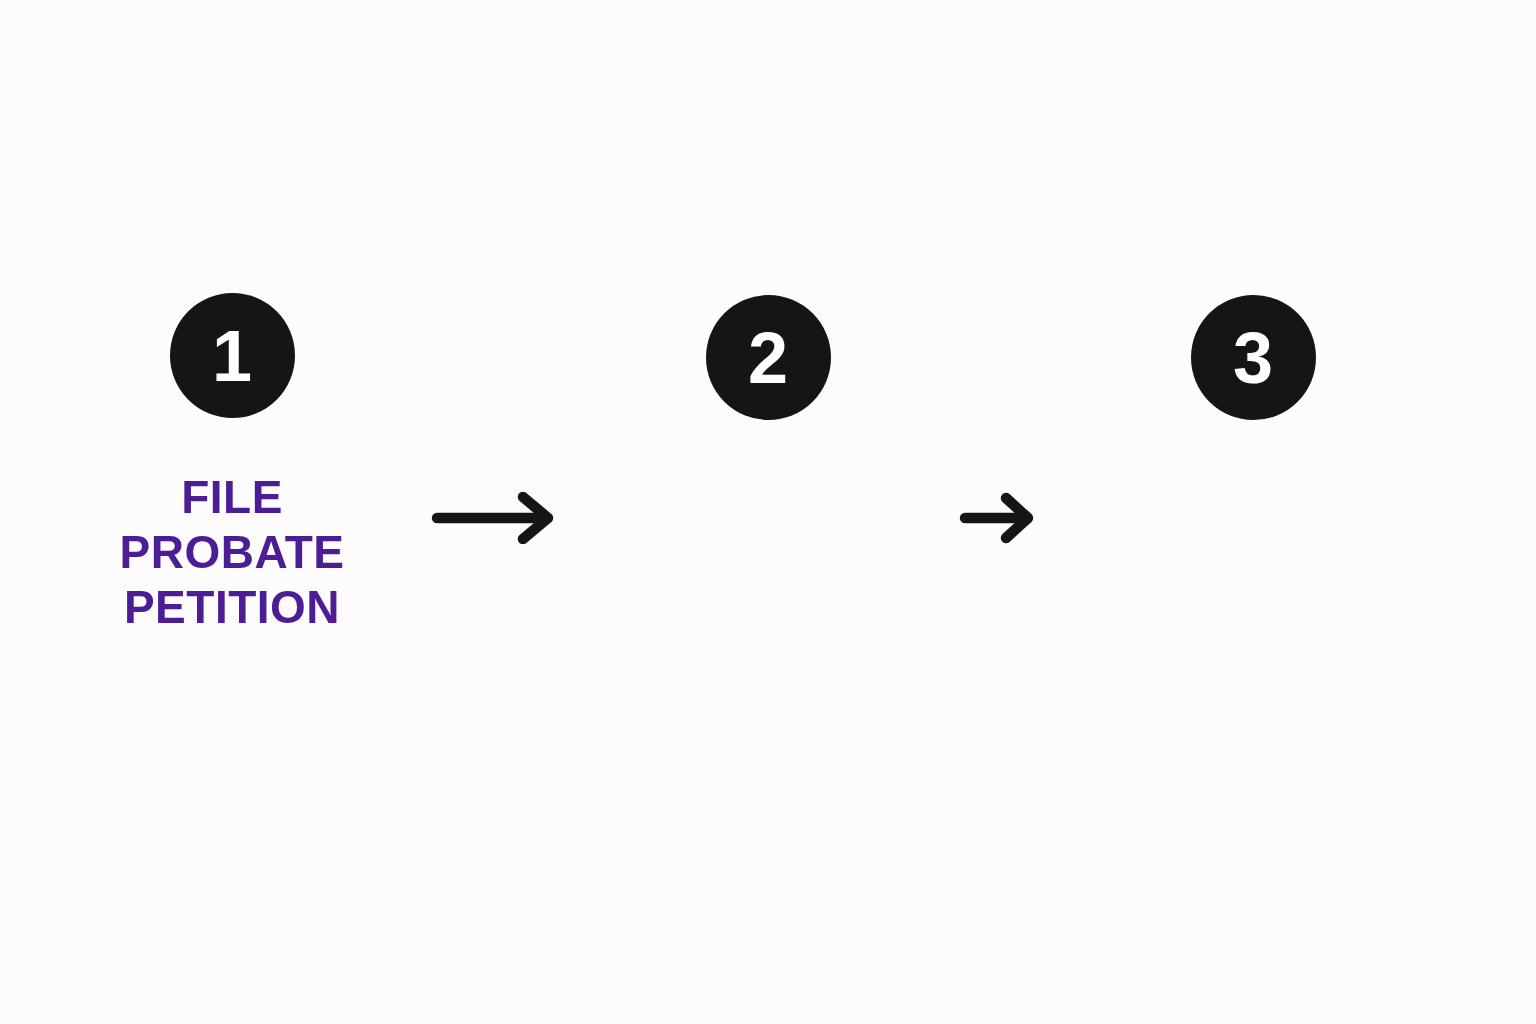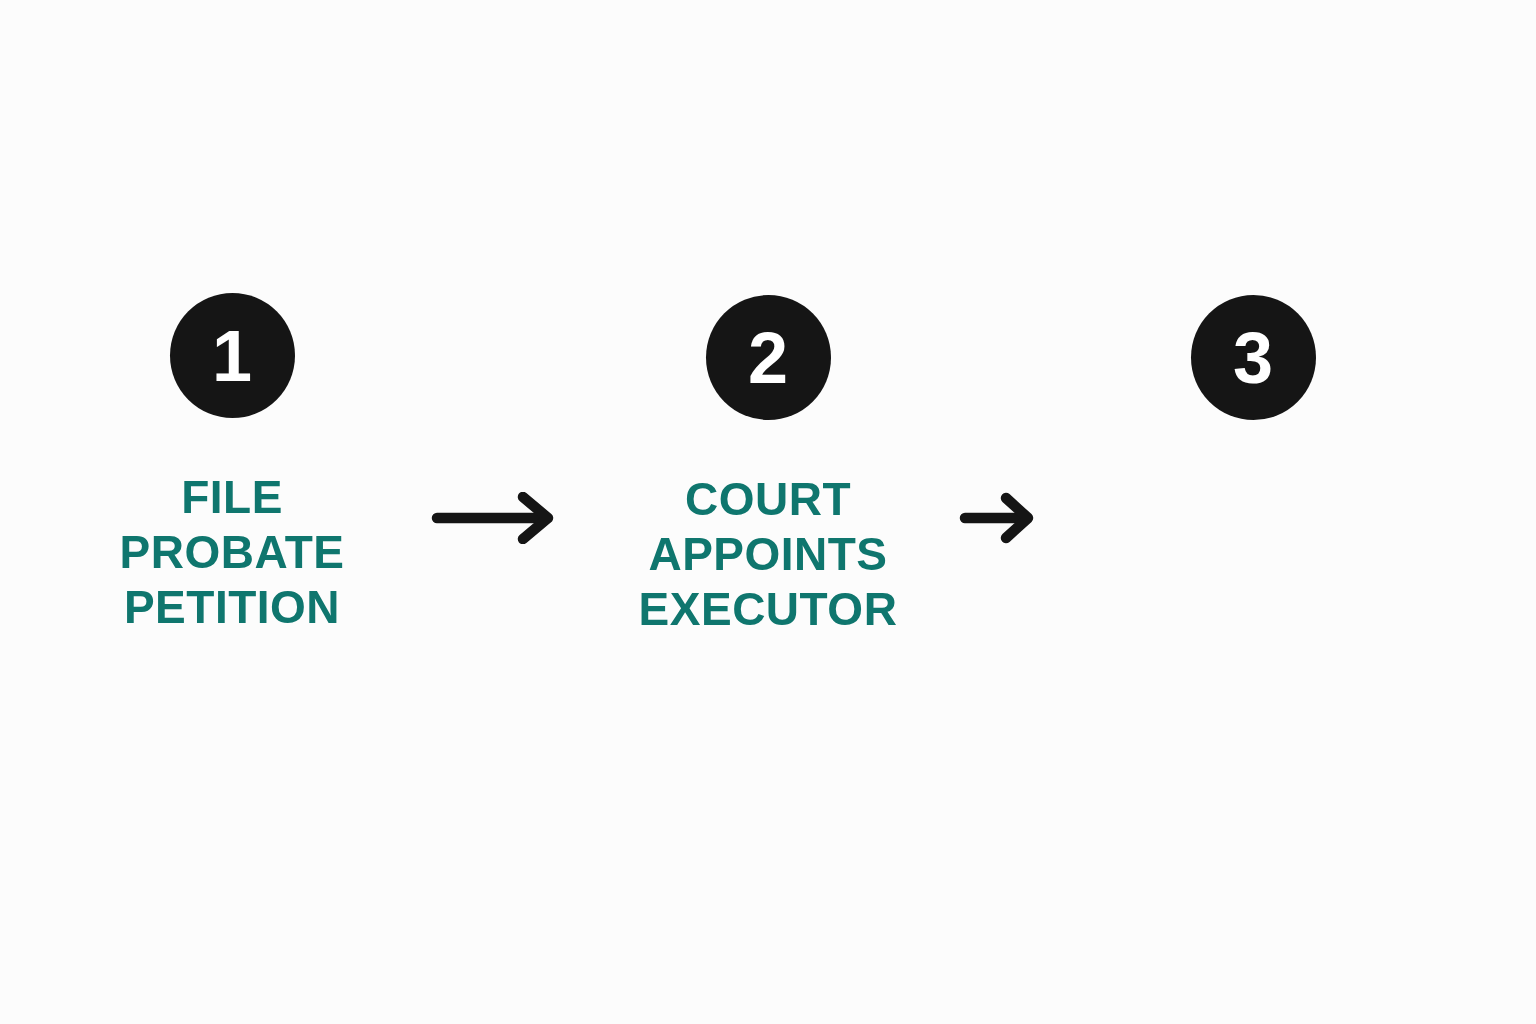--- a/index.html
+++ b/index.html
@@ -49,21 +49,21 @@
     font-family: "Liberation Sans", sans-serif;
     font-size: 72px;
     font-weight: bold;
     line-height: 1;
     letter-spacing: 0px;
     -webkit-font-smoothing: antialiased;
   }
 
   .step-label {
     margin-top: 52px;
-    color: #0f766e;
+    color: #4c1d95;
     font-family: "Liberation Sans", sans-serif;
     font-size: 46px;
     font-weight: bold;
     line-height: 55px;
     letter-spacing: 0.5px;
     text-align: center;
     text-transform: uppercase;
     white-space: pre-line;
   }
 
@@ -94,23 +94,20 @@
         <line x1="7" y1="26" x2="117" y2="26"></line>
         <polyline points="93,5 118,26 93,47"></polyline>
       </g>
     </svg>
   </div>
 
   <div class="step" id="step-2">
     <div class="step-badge">
       <span class="step-badge-number">2</span>
     </div>
-    <div class="step-label">COURT
-APPOINTS
-EXECUTOR</div>
   </div>
 
   <div class="arrow" id="arrow-2">
     <svg width="82" height="52" viewBox="0 0 82 52" xmlns="http://www.w3.org/2000/svg">
       <g fill="none" stroke="#151515" stroke-width="10.5" stroke-linecap="round" stroke-linejoin="round">
         <line x1="7" y1="26" x2="69" y2="26"></line>
         <polyline points="48,6 70,26 48,46"></polyline>
       </g>
     </svg>
   </div>

